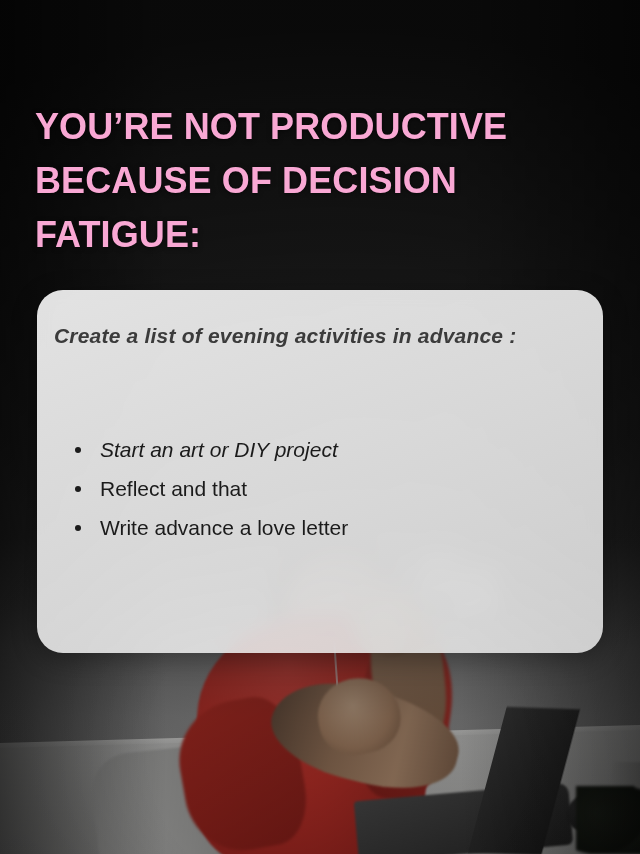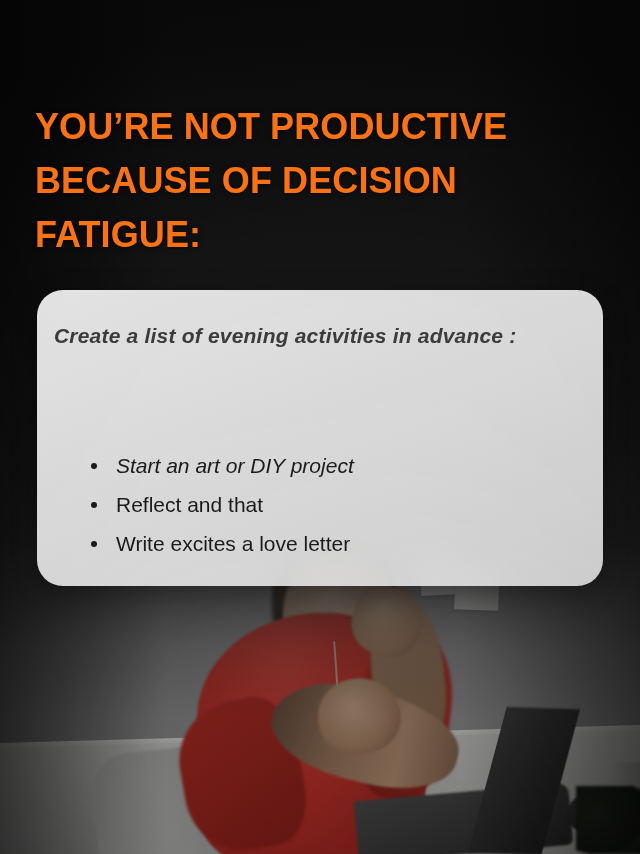--- a/index.html
+++ b/index.html
@@ -267,36 +267,36 @@
       linear-gradient(90deg, rgba(0,0,0,.55) 0%, rgba(0,0,0,0) 26%, rgba(0,0,0,0) 72%, rgba(0,0,0,.45) 100%);
   }
 
   
   .headline {
     position: absolute;
     left: 35px;
     top: 100px;
     width: 540px;
     margin: 0;
-    color: #f97316;
+    color: #f9a8d4;
     font-size: 36px;
     line-height: 54px;
     font-weight: 700;
     letter-spacing: .1px;
     text-transform: uppercase;
     text-shadow: 0 1px 5px rgba(0,0,0,.55);
   }
 
   
   .card {
     position: absolute;
     left: 37px;
     top: 290px;
     width: 566px;
-    height: 296px;
+    height: 363px;
     border-radius: 26px;
     background: linear-gradient(160deg,
         rgba(243,243,243,.93) 0%,
         rgba(238,238,238,.90) 45%,
         rgba(233,233,233,.86) 100%);
     backdrop-filter: blur(9px);
     -webkit-backdrop-filter: blur(9px);
     box-shadow: 0 6px 26px rgba(0,0,0,.32);
     overflow: hidden;
   }
@@ -310,21 +310,21 @@
     font-size: 21px;
     line-height: 37px;
     font-weight: 700;
     font-style: italic;
     letter-spacing: .2px;
   }
   .bullets {
     position: absolute;
     left: 38px;
     top: 140px;
-    margin: 16px;
+    margin: 0;
     padding: 0;
     list-style: none;
     width: 500px;
   }
   .bullets li {
     position: relative;
     padding-left: 25px;
     color: #1b1b1b;
     font-size: 21px;
     line-height: 39px;
@@ -374,17 +374,17 @@
   </div>
 
   <h1 class="headline">YOU’RE NOT PRODUCTIVE BECAUSE OF DECISION FATIGUE:</h1>
 
   <div class="card">
     <h2 class="card-heading">Create a list of evening activities in advance :</h2>
 
     <ul class="bullets">
       <li class="italic"><span>Start an art or DIY project</span></li>
       <li><span>Reflect and that</span></li>
-      <li><span>Write excites a love letter</span></li>
+      <li><span>Write advance a love letter</span></li>
     </ul>
   </div>
 
 </div>
 
 </body></html>

